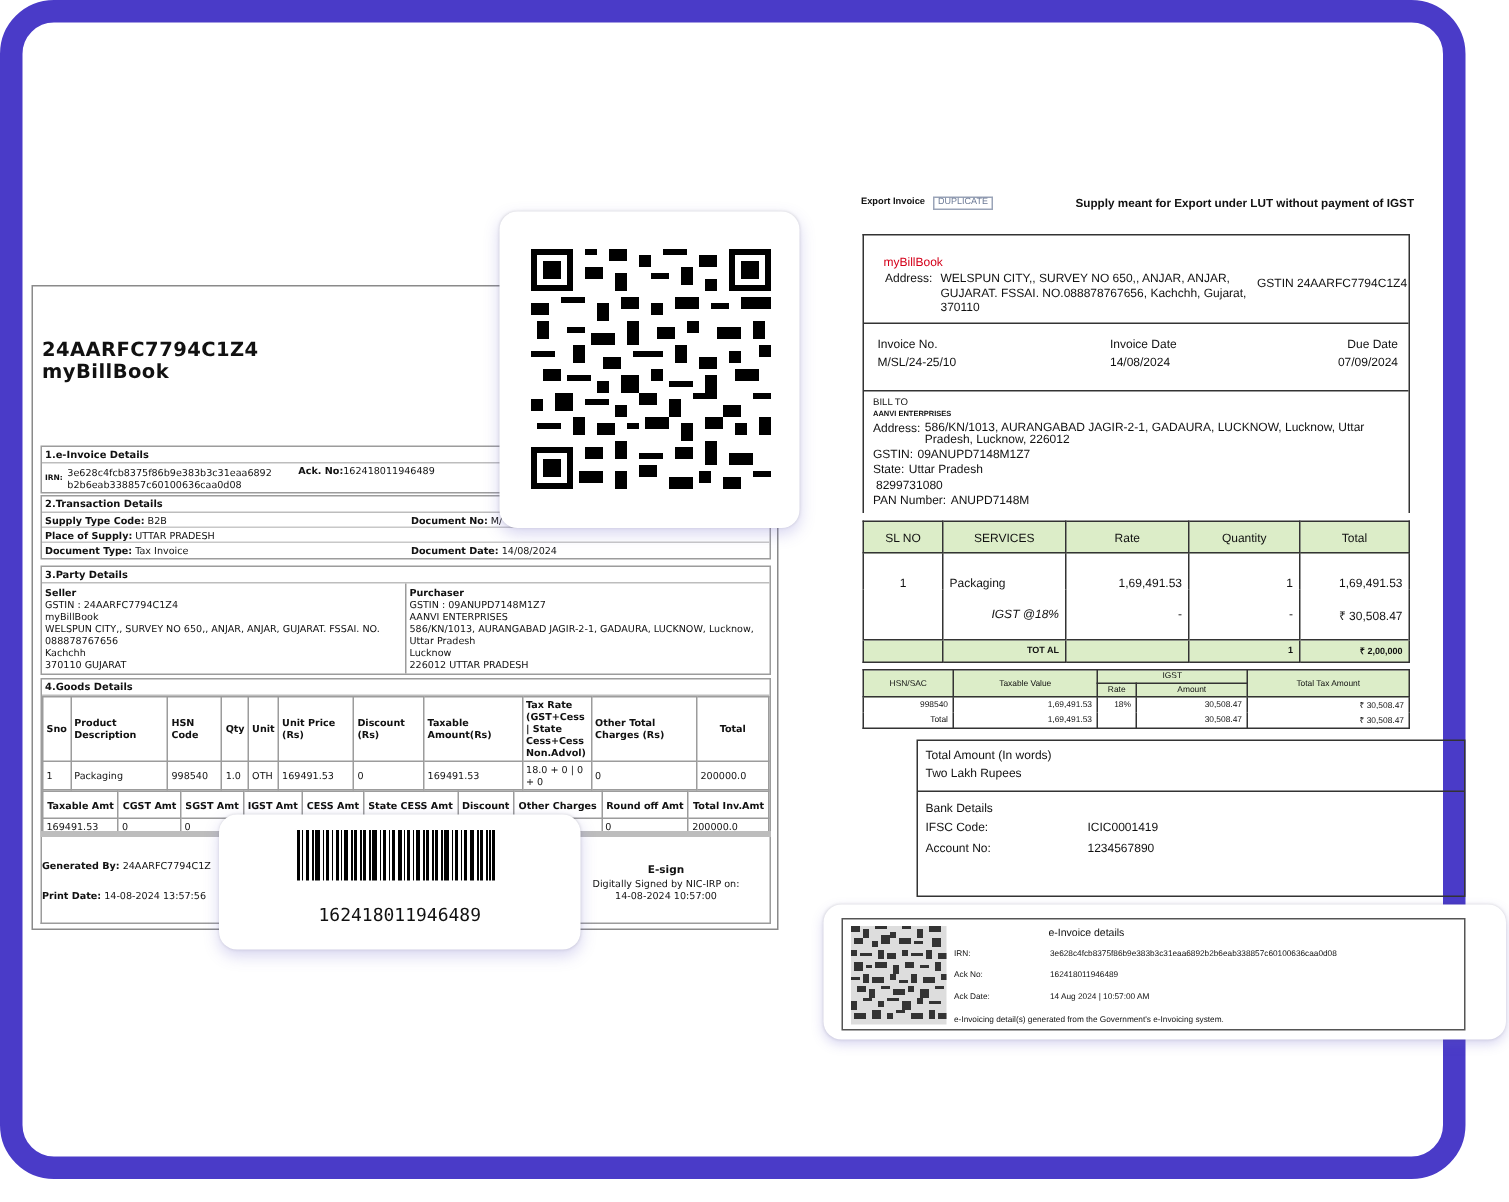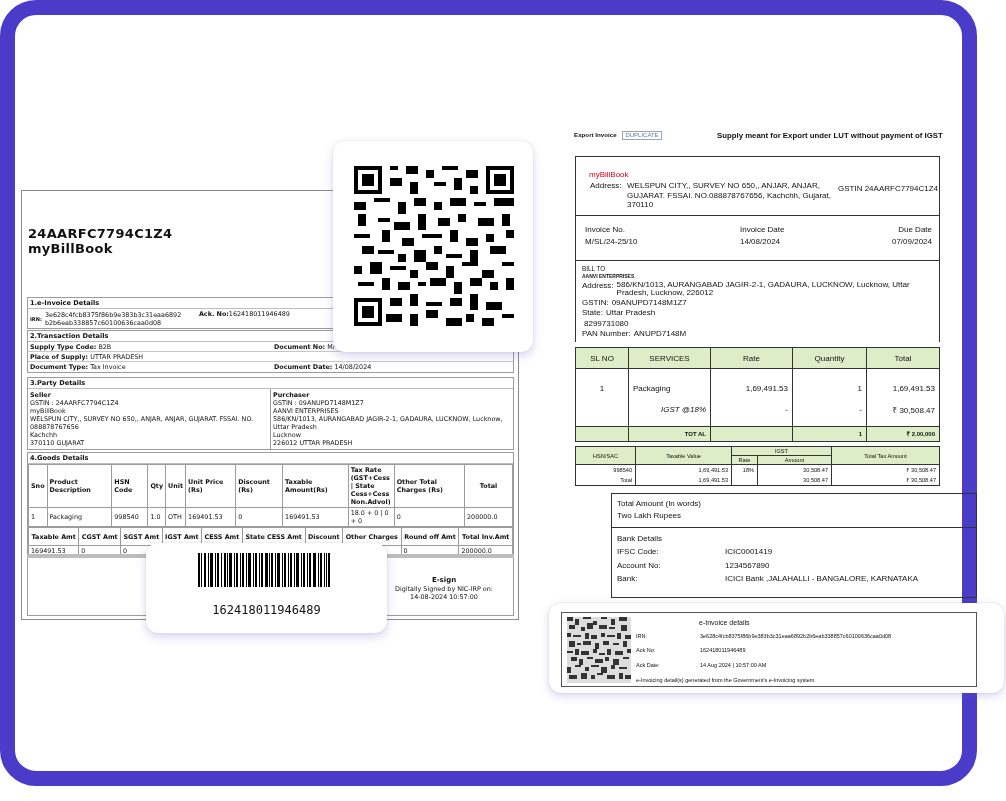--- a/index.html
+++ b/index.html
@@ -216,20 +216,24 @@
         <td></td>
         <td>0</td>
         <td>200000.0</td>
       </tr>
     </tbody>
       </table>
   </div>
   <div style="position:absolute;left:5px;top:363px;width:487px;height:4px;background:#bdbdbd;"></div>
   <div style="position:absolute;left:5px;top:367px;width:487px;height:58px;border:1px solid #9c9c9c;border-top:none;"></div>
 
+  <div class="foot">
+    <div><span class="b">Generated By:</span> <span>24AARFC7794C1Z</span></div>
+    <div><span class="b">Print Date:</span> <span>14-08-2024 13:57:56</span></div>
+  </div>
   <div class="esign">
     <div class="b" style="font-size:7px;">E-sign</div>
     <div>Digitally Signed by NIC-IRP on:</div>
     <div>14-08-2024 10:57:00</div>
   </div>
 </div>
 
 <div class="card qr-card">
   <svg class="qr" viewBox="0 0 40 40" shape-rendering="crispEdges">
     <rect width="40" height="40" fill="#fff"></rect>
@@ -426,24 +430,20 @@
   <div class="bank">
     <div class="r">Bank Details</div>
     <div class="r">
         <span class="k">IFSC Code:</span>
         <span>ICIC0001419</span>
       </div>
     <div class="r">
         <span class="k">Account No:</span>
         <span>1234567890</span>
       </div>
-    <div class="r">
-        <span class="k">Bank:</span>
-        <span>ICICI Bank ,JALAHALLI - BANGALORE, KARNATAKA</span>
-      </div>
   </div>
 </div>
 
 <div class="ei-card">
   <div class="ei-inner">
     <svg class="ei-qr" viewBox="0 0 32 33" preserveAspectRatio="none" shape-rendering="crispEdges">
       <rect width="32" height="33" fill="#ddd"></rect>
       <g fill="#333">
         <path d="M0 0h3v2h-3zM4 1h2v3h-2zM8 0h4v1h-4zM13 2h2v2h-2zM17 0h3v1h-3zM22 1h2v3h-2zM26 0h4v2h-4zM1 4h3v2h-3zM7 5h2v2h-2zM10 3h3v3h-3zM16 4h4v2h-4zM21 5h3v1h-3zM27 4h3v3h-3z
         M0 8h2v2h-2zM3 9h4v1h-4zM9 8h2v3h-2zM12 9h3v2h-3zM17 8h2v2h-2zM20 9h4v1h-4zM25 8h2v3h-2zM29 9h3v2h-3zM1 12h3v3h-3zM5 13h2v1h-2zM8 12h4v2h-4zM14 13h2v3h-2zM18 12h3v2h-3zM23 13h3v1h-3zM28 12h2v3h-2z

